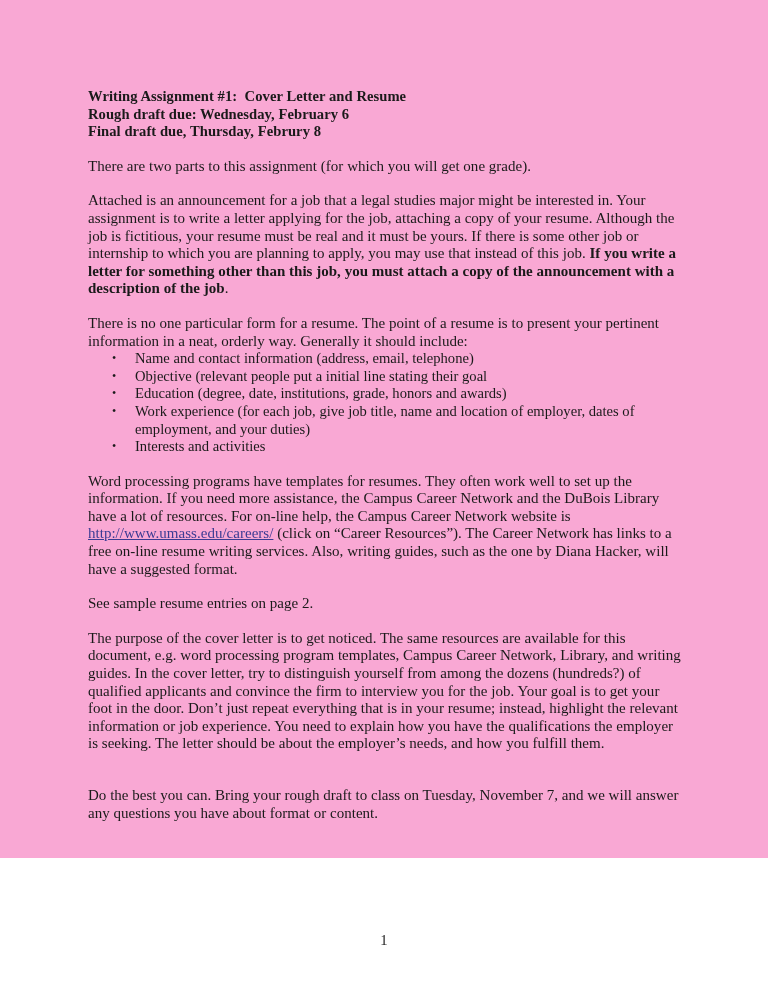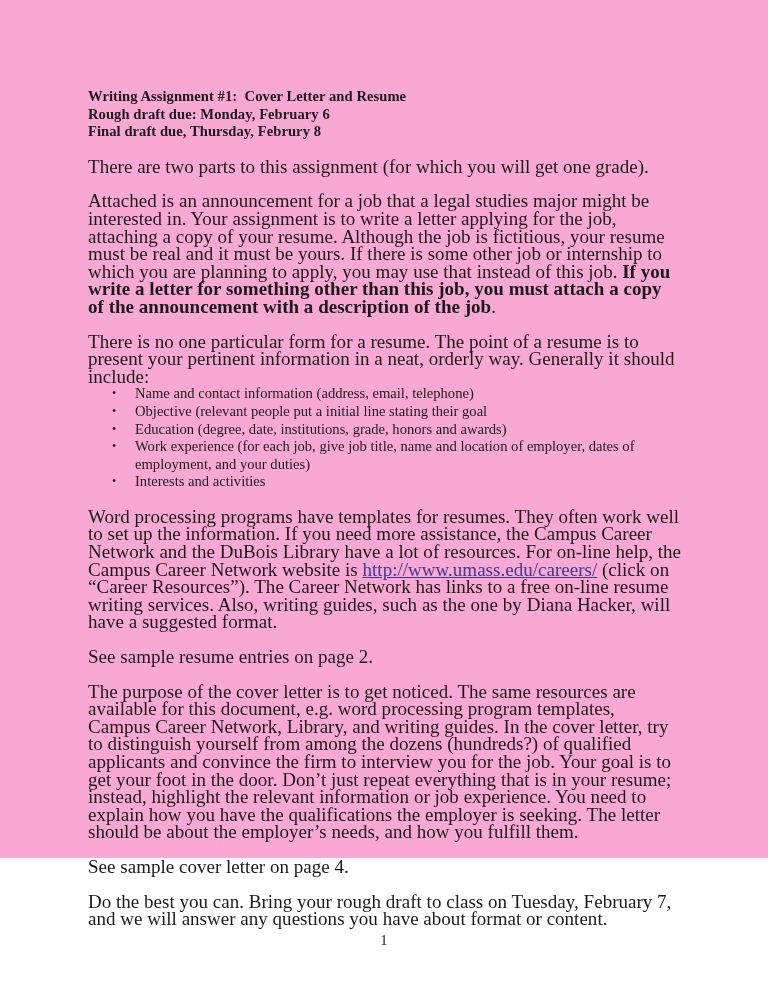--- a/index.html
+++ b/index.html
@@ -34,21 +34,21 @@
     font-size: 14.6px;
     line-height: 17.6px;
     letter-spacing: 0.05px;
   }
   .heading-line {
     white-space: pre;
   }
 
   p.para {
     margin: 0;
-    font-size: 19px;
+    font-size: 15px;
     line-height: 17.6px;
     text-align: left;
     letter-spacing: 0.02px;
   }
   .gap-md { height: 17px; }
 
   ul.bullets {
     margin: 0;
     padding: 0;
     list-style: none;
@@ -85,21 +85,21 @@
 </style>
 </head>
 <body>
 
 <div class="page">
 
   <div class="content">
 
     <div class="heading-block">
       <div class="heading-line">Writing Assignment #1:  Cover Letter and Resume</div>
-      <div class="heading-line">Rough draft due: Monday, February 6</div>
+      <div class="heading-line">Rough draft due: Wednesday, February 6</div>
       <div class="heading-line">Final draft due, Thursday, Februry 8</div>
     </div>
 
     <div class="gap-md"></div>
 
     <p class="para">There are two parts to this assignment (for which you will get one grade).</p>
 
     <div class="gap-md"></div>
 
     <p class="para"><span>Attached is an announcement for a job that a legal studies major might be interested in.  Your assignment is to write a letter applying for the job, attaching a copy of your resume.  Although the job is fictitious, your resume must be real and it must be yours.  If there is some other job or internship to which you are planning to apply, you may use that instead of this job.  </span><b>If you write a letter for something other than this job, you must attach a copy of the announcement with a description of the job</b><span>.</span></p>
@@ -123,23 +123,22 @@
     <div class="gap-md"></div>
 
     <p class="para">See sample resume entries on page 2.</p>
 
     <div class="gap-md"></div>
 
     <p class="para">The purpose of the cover letter is to get noticed.  The same resources are available for this document, e.g. word processing program templates, Campus Career Network, Library, and writing guides.  In the cover letter, try to distinguish yourself from among the dozens (hundreds?) of qualified applicants and convince the firm to interview you for the job.  Your goal is to get your foot in the door.  Don’t just repeat everything that is in your resume; instead, highlight the relevant information or job experience. You need to explain how you have the qualifications the employer is seeking.  The letter should be about the employer’s needs, and how you fulfill them.</p>
 
     <div class="gap-md"></div>
 
-    <p class="para">See sample cover letter on page 4.</p>
 
     <div class="gap-md"></div>
 
-    <p class="para">Do the best you can.  Bring your rough draft to class on Tuesday, February 7, and we will answer any questions you have about format or content.</p>
+    <p class="para">Do the best you can.  Bring your rough draft to class on Tuesday, November 7, and we will answer any questions you have about format or content.</p>
 
   </div>
 
   <div class="page-number">1</div>
 
 </div>
 
 </body></html>

